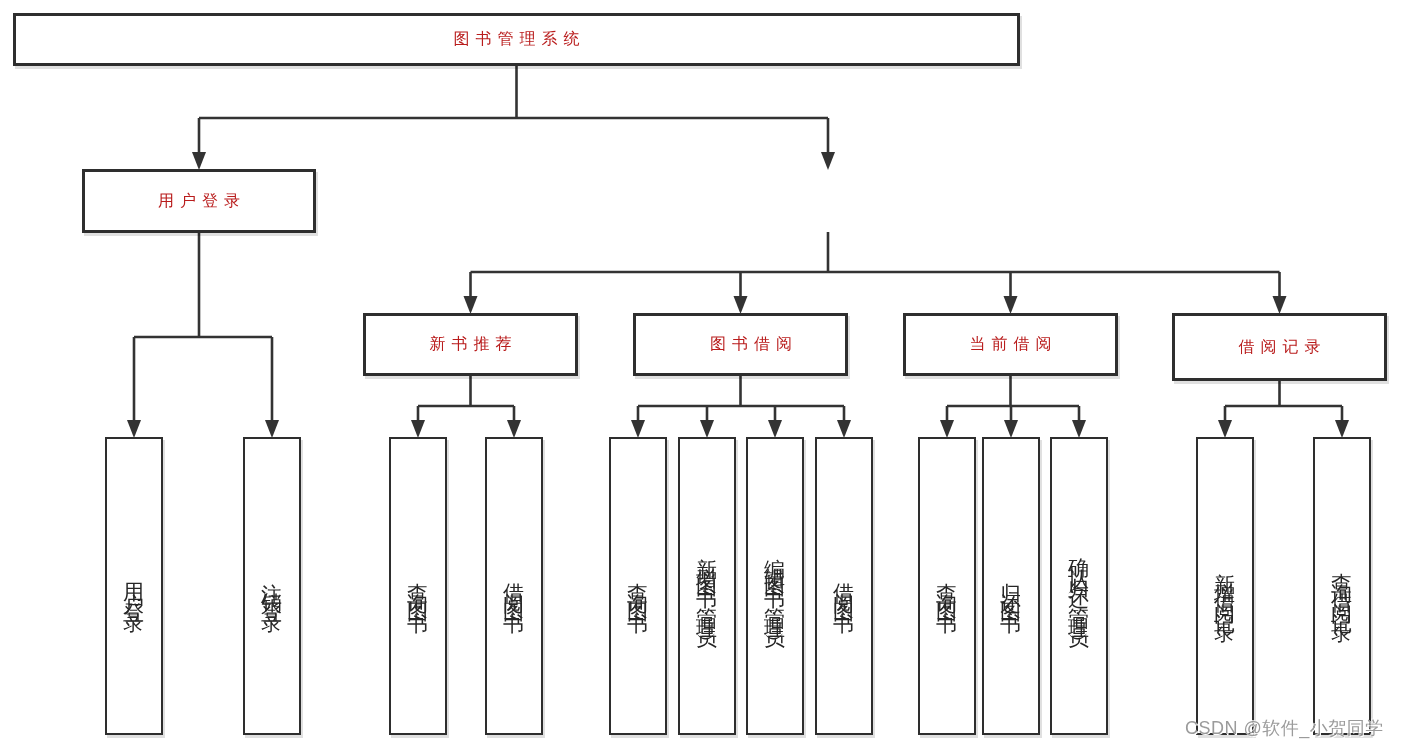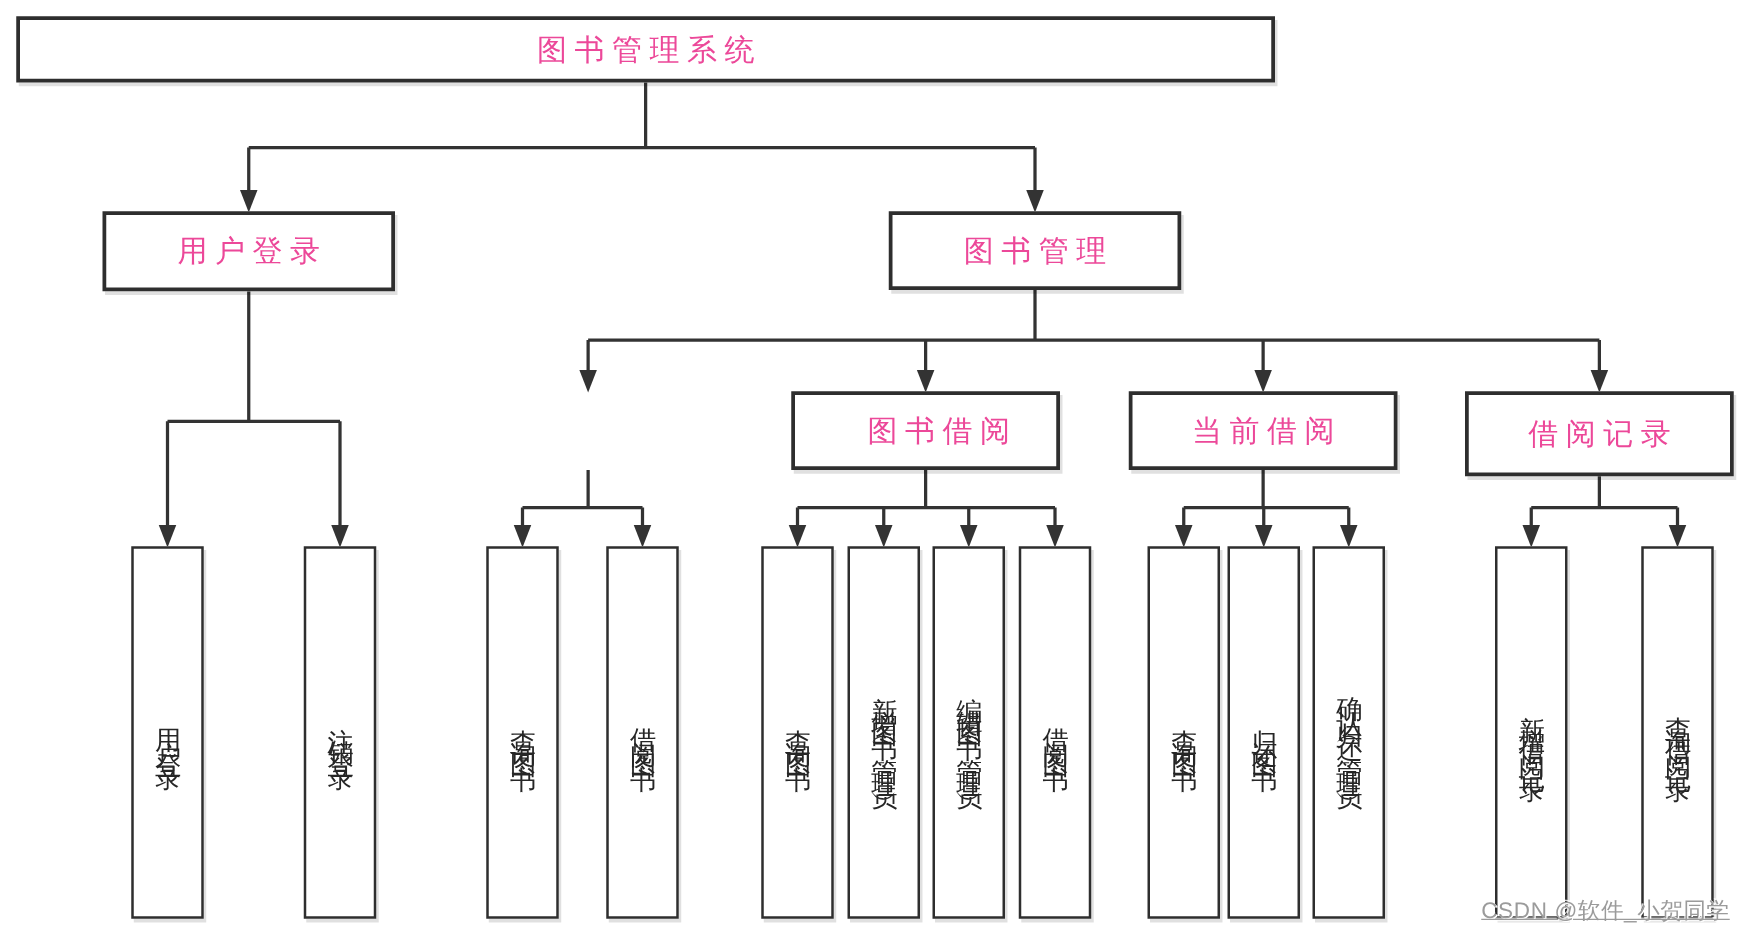--- a/index.html
+++ b/index.html
@@ -15,45 +15,44 @@
   .box{
     position:absolute;
     background:#ffffff;
     border:3px solid #2e2e2e;
     box-sizing:border-box;
     display:flex;align-items:center;justify-content:center;
     z-index:2;
     box-shadow:2px 3px 0 rgba(0,0,0,0.12);
   }
   .box.h span{
-    font-size:24px;
+    font-size:16px;
     letter-spacing:6px;
     text-indent:6px;
     white-space:nowrap;
-    color:#ec4899;
+    color:#b91c1c;
     font-family:Liberation Serif, serif;
   }
   .box.v{border-width:2.5px;}
   .box.v span{
     writing-mode:vertical-rl;
     text-orientation:mixed;
     font-size:21px;
     letter-spacing:10px;
     line-height:1;
     color:#262626;
   }
   .watermark{
     position:absolute;
     z-index:5;
     font-size:18px;
     letter-spacing:0.5px;
     color:#9b9b9b;
     text-shadow:1px 1px 0 #ffffff, -1px -1px 0 rgba(255,255,255,0.8);
     white-space:nowrap;
-    text-decoration:underline;
   }
 </style>
 </head>
 <body>
 
 <div class="canvas">
 
   <svg id="connectors" width="1405" height="747" viewBox="0 0 1405 747">
       <line x1="516.5" y1="64" x2="516.5" y2="118" stroke="#333333" stroke-width="2.6"></line>
       <line x1="199" y1="118" x2="828" y2="118" stroke="#333333" stroke-width="2.6"></line>
@@ -109,24 +108,24 @@
       <polygon points="1335,420 1349,420 1342,438" fill="#333333"></polygon>
     </svg>
 
   <div class="box h" style="left:13px;top:13px;width:1007px;height:53px;">
     <span>图书管理系统</span>
   </div>
 
   <div class="box h" style="left:82px;top:169px;width:234px;height:64px;">
     <span>用户登录</span>
   </div>
-  <div class="box h" style="left:711px;top:169px;width:234px;height:63px;">
-    <span>图书管理</span>
+
+  <div class="box h" style="left:363px;top:313px;width:215px;height:63px;">
+    <span>新书推荐</span>
   </div>
-
   <div class="box h" style="left:633px;top:313px;width:215px;height:63px;padding-left:21px;">
     <span>图书借阅</span>
   </div>
   <div class="box h" style="left:903px;top:313px;width:215px;height:63px;align-items:center;">
     <span>当前借阅</span>
   </div>
   <div class="box h" style="left:1172px;top:313px;width:215px;height:68px;">
     <span>借阅记录</span>
   </div>
 

